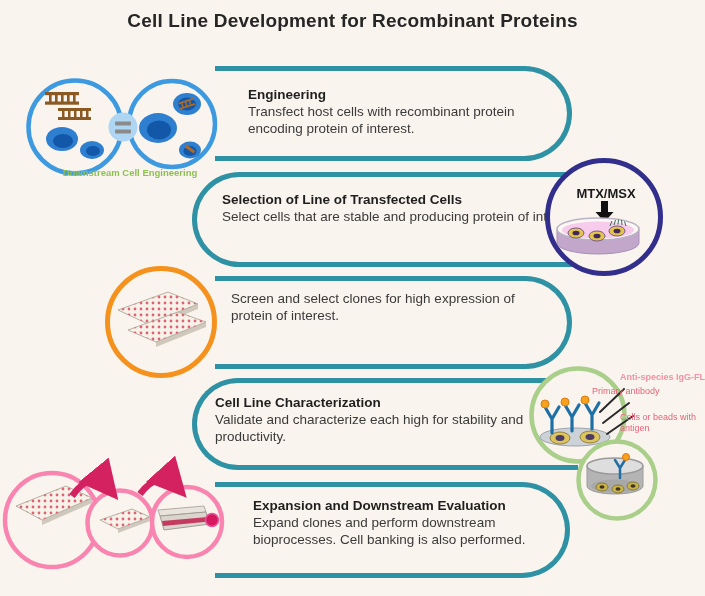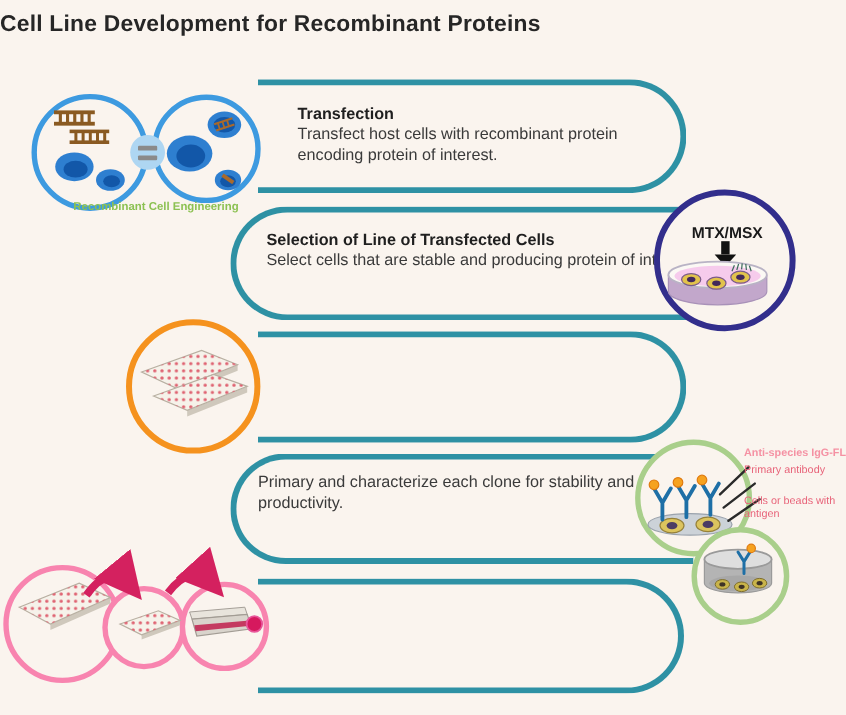--- a/index.html
+++ b/index.html
@@ -3,21 +3,21 @@
 <meta charset="utf-8">
 <style>
   html,body { margin:0; padding:0; }
   #canvas {
     position:relative; width:705px; height:596px;
     background:#faf4ee; font-family:"Liberation Sans", sans-serif;
     overflow:hidden;
   }
   .title {
     position:absolute; top:10px; left:0; width:705px;
-    text-align:left; font-size:19px; font-weight:700; color:#262626;
+    text-align:center; font-size:19px; font-weight:700; color:#262626;
     letter-spacing:0.2px;
   }
   .step-box { position:absolute; box-sizing:border-box; border:0 solid #2e91a4; background:transparent; }
   .box-right { border-width:5px 5px 5px 0; border-radius:0 48px 48px 0; }
   .box-left  { border-width:5px 0 5px 5px; border-radius:48px 0 0 48px; }
   #box1 { left:215px; top:66px;  width:357px; height:95px; }
   #box2 { left:192px; top:172px; width:393px; height:95px; }
   #box3 { left:215px; top:276px; width:357px; height:93px; }
   #box4 { left:192px; top:378px; width:386px; height:92px; }
   #box5 { left:215px; top:482px; width:355px; height:96px; }
@@ -34,48 +34,54 @@
   #ill-clonal       { left:100px; top:261px; }
   #ill-char         { left:520px; top:360px; }
   #ill-dish         { left:572px; top:435px; }
   #ill-expansion    { left:0px;   top:455px; }
   .green-label {
     position:absolute; left:40px; top:167px; width:180px;
     text-align:center; font-size:9.5px; color:#8cc152; font-weight:700;
   }
   .pink-label { position:absolute; font-size:9px; line-height:11px; white-space:nowrap; }
   #lbl-anti    { left:620px; top:372px; color:#f591a3;font-weight:bold; }
-  #lbl-primary { left:620px; top:386px; color:#e8647a; }
+  #lbl-primary { left:592px; top:386px; color:#e8647a; }
   #lbl-cells   { left:620px; top:400px; color:#e8647a; width:84px; white-space:normal;margin-top:12px; }
 </style>
 </head>
 <body>
 
 <div id="canvas">
 
   <div class="title">Cell Line Development for Recombinant Proteins</div>
 
   <div class="step-box box-right" id="box1"></div>
   <div class="step-box box-left" id="box2"></div>
   <div class="step-box box-right" id="box3"></div>
   <div class="step-box box-left" id="box4"></div>
   <div class="step-box box-right" id="box5"></div>
 
   <div class="step-text" id="text1">
-    <h3>Transfection</h3>
+    <h3>Engineering</h3>
     <div>Transfect host cells with recombinant protein encoding protein of interest.</div>
   </div>
   <div class="step-text" id="text2">
     <h3>Selection of Line of Transfected Cells</h3>
     <div>Select cells that are stable and producing protein of interest.</div>
   </div>
   <div class="step-text" id="text3">
+    <div>Screen and select clones for high expression of protein of interest.</div>
   </div>
   <div class="step-text" id="text4">
-    <div>Primary and characterize each clone for stability and productivity.</div>
+    <h3>Cell Line Characterization</h3>
+    <div>Validate and characterize each high for stability and productivity.</div>
+  </div>
+  <div class="step-text" id="text5">
+    <h3>Expansion and Downstream Evaluation</h3>
+    <div>Expand clones and perform downstream bioprocesses. Cell banking is also performed.</div>
   </div>
 
   <svg class="ill" id="ill-transfection" width="212" height="126" viewBox="10 62 212 126">
     <circle cx="75" cy="127" r="46.5" fill="#faf4ee" stroke="#3d9ae0" stroke-width="4.5"></circle>
     <circle cx="172" cy="124" r="43" fill="#faf4ee" stroke="#3d9ae0" stroke-width="4.5"></circle>
     <g fill="#8a5a22">
       <rect x="45" y="92" width="34" height="3.2"></rect>
         <rect x="45" y="101.5" width="34" height="3.2"></rect>
       <rect x="49" y="93" width="2.6" height="11"></rect>
         <rect x="55" y="93" width="2.6" height="11"></rect>
@@ -113,21 +119,21 @@
           <rect x="179" y="105.5" width="16" height="1.8"></rect>
         <rect x="181.5" y="100.5" width="1.5" height="6.5"></rect>
           <rect x="185.5" y="100.5" width="1.5" height="6.5"></rect>
         <rect x="189.5" y="100.5" width="1.5" height="6.5"></rect>
       </g>
       <ellipse cx="190" cy="150" rx="11" ry="8.5" fill="#2e7fd0"></ellipse>
         <ellipse cx="190" cy="151" rx="6.5" ry="5" fill="#1257a8"></ellipse>
       <rect x="184.5" y="147.5" width="11" height="3.2" transform="rotate(35 190 149)" fill="#a96a2c"></rect>
     </g>
   </svg>
-  <div class="green-label">Recombinant Cell Engineering</div>
+  <div class="green-label">Downstream Cell Engineering</div>
 
   <svg class="ill" id="ill-mtx" width="130" height="130" viewBox="540 153 130 130">
     <circle cx="604" cy="217" r="56.5" fill="#faf4ee" stroke="#322e8c" stroke-width="5"></circle>
     <text x="606" y="198" text-anchor="middle" font-size="13" font-weight="600" fill="#1a1a1a">MTX/MSX</text>
     <g fill="#111">
       <rect x="601" y="201" width="7" height="11"></rect>
       <polygon points="595.5,212 613.5,212 604.5,222"></polygon>
     </g>
     <g>
       <path d="M557,229 v14 a41,11 0 0,0 82,0 v-14" fill="#c2a7cb" stroke="#a891b8" stroke-width="1"></path>

